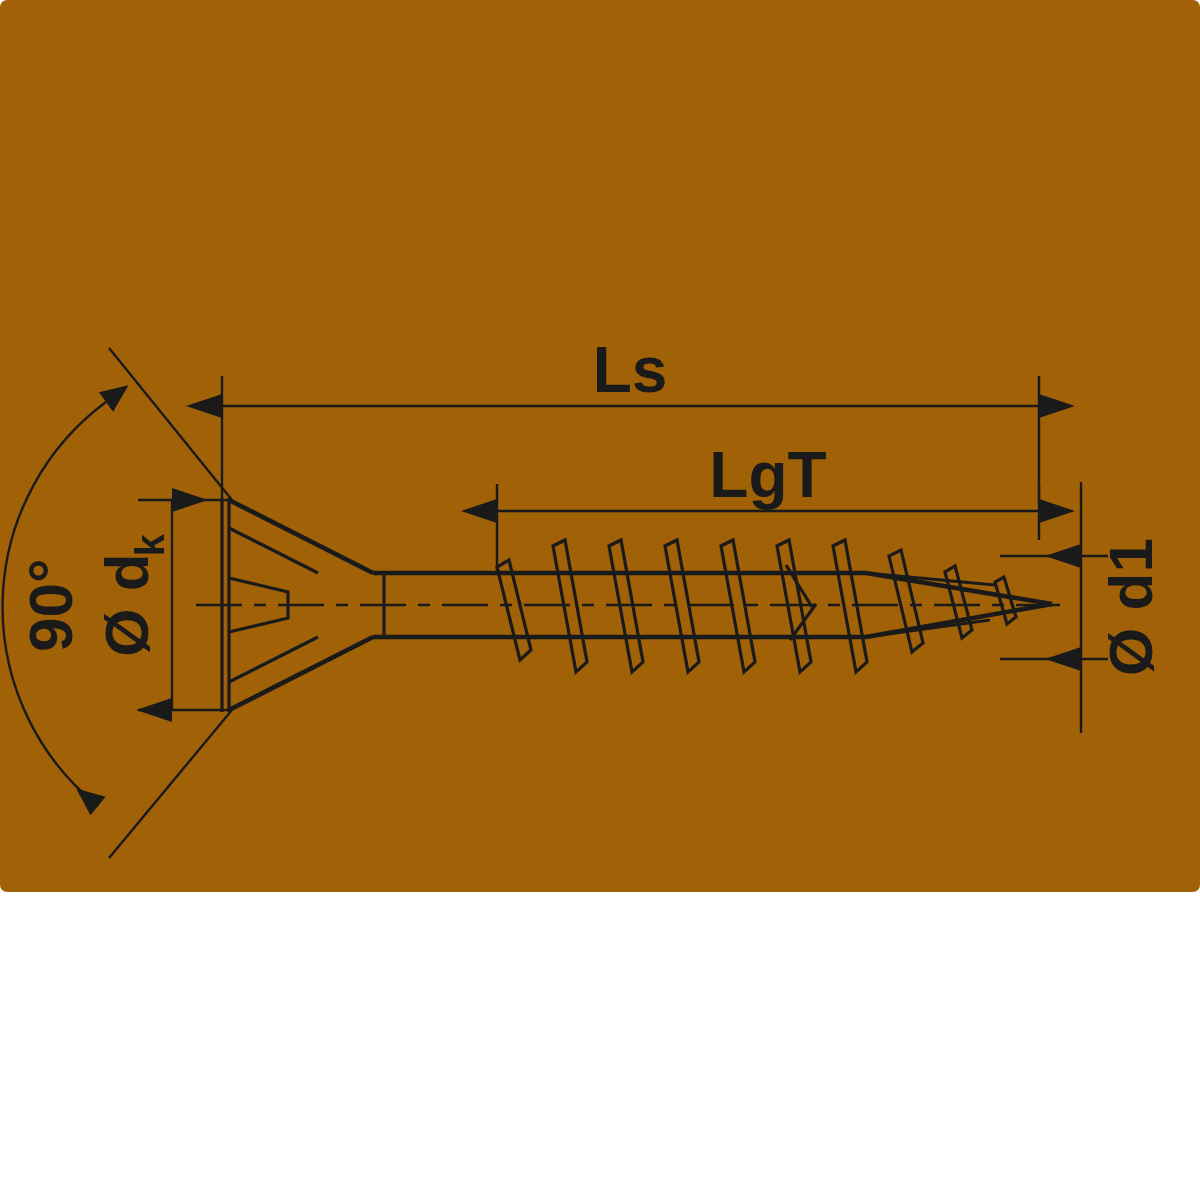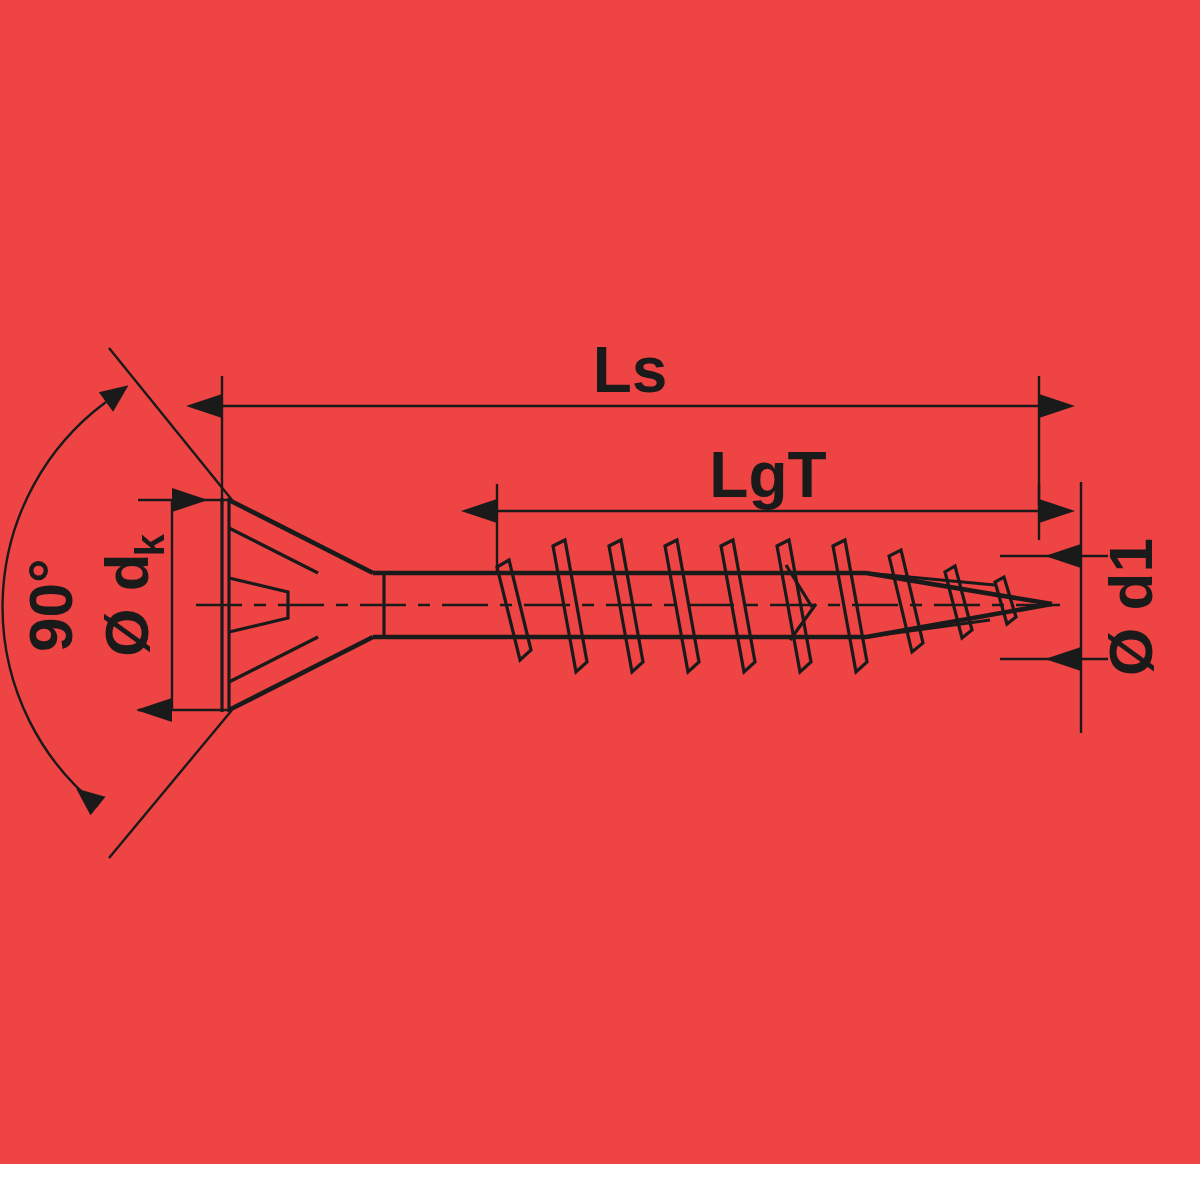--- a/index.html
+++ b/index.html
@@ -6,23 +6,24 @@
     margin: 0;
     padding: 0;
     background: #ffffff;
   }
   body {
     font-family: "Liberation Sans", sans-serif;
   }
   #drawing-root {
     position: relative;
     width: 1200px;
-    height: 1164px;
-    background: #ef4444;
+    height: 892px;
+    background: #a16207;
     overflow: hidden;
+    border-radius: 7px;
   }
   svg#technical-drawing {
     display: block;
     width: 1200px;
     height: 1200px;
   }
   .dim-text {
     font-family: "Liberation Sans", sans-serif;
     font-weight: 700;
     fill: #1a1a1a;

